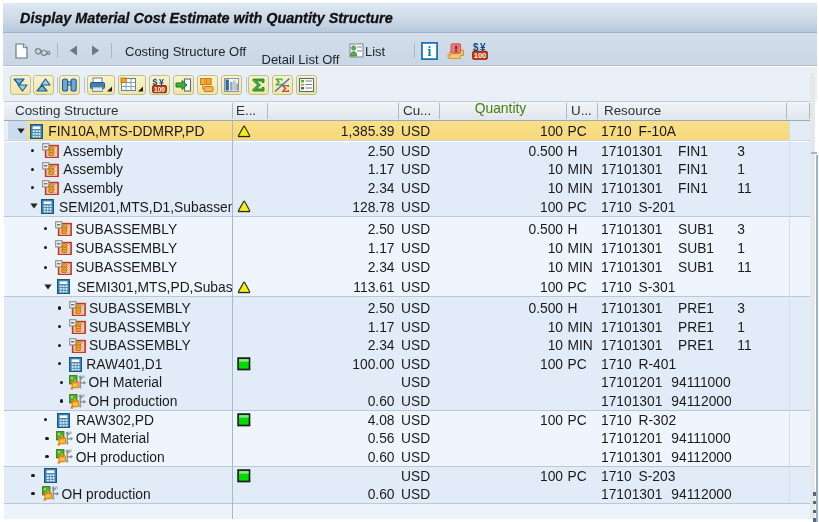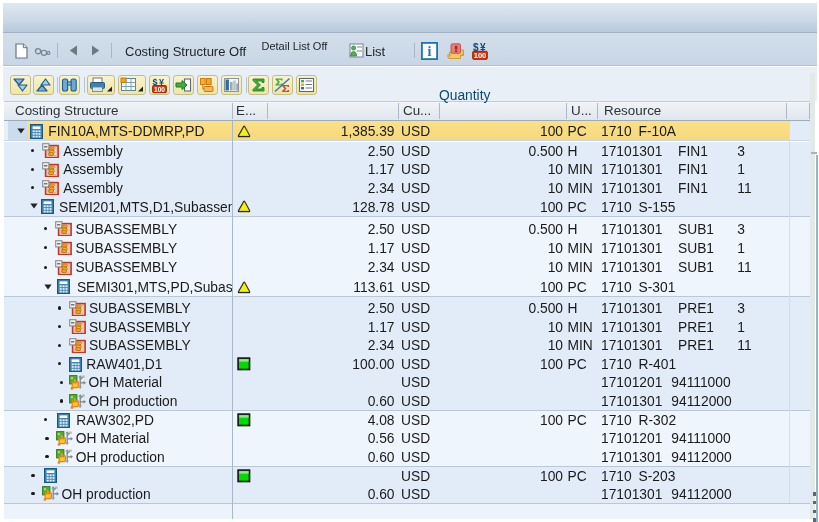--- a/index.html
+++ b/index.html
@@ -1,20 +1,21 @@
 <!DOCTYPE html>
 <html><head><meta charset="utf-8"><style>
 *{margin:0;padding:0;box-sizing:border-box}
 body{font-family:"Liberation Sans",sans-serif;}
 #p{position:relative;width:819px;height:522px;background:#fff;overflow:hidden;font-family:"Liberation Sans",sans-serif}
 .ab{position:absolute}
 .t{position:absolute;font-size:13.8px;color:#1a1a1a;white-space:pre}
 </style></head><body>
 <div id="p">
 <div class="ab" style="left:3px;top:3px;width:814px;height:30px;background:linear-gradient(#dfe8f2,#cdd9e7 55%,#b7c9dc);border-bottom:1px solid #a2b2c4"></div>
+<div class="ab" style="left:20px;top:10px;font-size:14.4px;font-weight:bold;font-style:italic;color:#101010;-webkit-text-stroke:0.3px #101010;letter-spacing:0px">Display Material Cost Estimate with Quantity Structure</div>
 <div class="ab" style="left:3px;top:33px;width:814px;height:33px;background:linear-gradient(#d2deea,#c9d6e5);border-bottom:1px solid #b2c1d1"></div>
 <svg class="ab" style="left:15px;top:43px" width="13" height="16" viewBox="0 0 13 16">
 <path d="M1 1 L8.3 1 L12 4.7 L12 15 L1 15 Z" fill="#fff" stroke="#687683" stroke-width="1.2"></path>
 <path d="M8.3 1 L8.3 4.7 L12 4.7" fill="#e6eaee" stroke="#687683" stroke-width="1"></path>
     </svg>
 <svg class="ab" style="left:34px;top:45px" width="18" height="13" viewBox="0 0 18 13">
 <g stroke="#79858f" stroke-width="1.15" fill="none">
 <circle cx="4" cy="6.2" r="2.6"></circle>
         <circle cx="10" cy="7.8" r="2.6"></circle>
 <path d="M6.4 5.6 Q7.4 5.6 7.6 6.8"></path>
@@ -24,21 +25,21 @@
     </svg>
 <div class="ab" style="left:57px;top:43px;width:1px;height:15px;background:#a9b7c5"></div>
 <svg class="ab" style="left:69px;top:45px" width="9" height="11" viewBox="0 0 9 11">
       <path d="M8 0.5 L8 10.5 L0.8 5.5 Z" fill="#6d7883"></path>
     </svg>
 <svg class="ab" style="left:91px;top:45px" width="9" height="11" viewBox="0 0 9 11">
       <path d="M1 0.5 L1 10.5 L8.2 5.5 Z" fill="#6d7883"></path>
     </svg>
 <div class="ab" style="left:111px;top:43px;width:1px;height:15px;background:#a9b7c5"></div>
 <div class="t" style="left:125px;top:44px;font-size:13px;color:#20262c">Costing Structure Off</div>
-<div class="t" style="left:261.5px;top:40px;font-size:11px;color:#20262c">Detail List Off</div>
+<div class="t" style="left:261.5px;top:52px;font-size:13px;color:#20262c">Detail List Off</div>
 <svg class="ab" style="left:349px;top:43px" width="15" height="15" viewBox="0 0 15 15">
 <rect x="1" y="1" width="13" height="13" fill="#fff" stroke="#8a949d" stroke-width="1.2"></rect>
 <rect x="8" y="3" width="5" height="2" fill="#b8c2ca"></rect>
       <rect x="8" y="7" width="5" height="2" fill="#b8c2ca"></rect>
 <circle cx="4.6" cy="5" r="2.1" fill="#55b055" stroke="#357e35" stroke-width="0.7"></circle>
 <path d="M1.6 13 Q1.6 8.6 4.6 8.6 Q7.6 8.6 7.6 13 Z" fill="#55b055" stroke="#357e35" stroke-width="0.7"></path>
 </svg>
 <div class="t" style="left:365px;top:44px;font-size:13px;color:#20262c">List</div>
 <div class="ab" style="left:414px;top:43px;width:1px;height:15px;background:#a9b7c5"></div>
 <svg class="ab" style="left:421px;top:42px" width="17" height="18" viewBox="0 0 17 18">
@@ -166,21 +167,21 @@
 <div class="ab" style="left:267px;top:103px;width:1px;height:16px;background:#aeb9c5"></div>
 <div class="ab" style="left:398px;top:103px;width:1px;height:16px;background:#aeb9c5"></div>
 <div class="ab" style="left:439px;top:103px;width:1px;height:16px;background:#aeb9c5"></div>
 <div class="ab" style="left:566px;top:103px;width:1px;height:16px;background:#aeb9c5"></div>
 <div class="ab" style="left:597px;top:103px;width:1px;height:16px;background:#aeb9c5"></div>
 <div class="ab" style="left:786px;top:103px;width:1px;height:16px;background:#aeb9c5"></div>
 <div class="ab" style="left:809px;top:103px;width:1px;height:16px;background:#aeb9c5"></div>
 <div class="t" style="left:15px;top:102.8px;font-size:13.4px;color:#2b3238">Costing Structure</div>
 <div class="t" style="left:236px;top:102.8px;font-size:13.4px;color:#2b3238">E...</div>
 <div class="t" style="left:403px;top:102.8px;font-size:13.4px;color:#2b3238">Cu...</div>
-<div class="t" style="left:439px;top:88px;width:123px;text-align:left;color:#0c4a6e">Quantity</div>
+<div class="t" style="left:439px;top:101px;width:123px;text-align:center;color:#4d7c0f">Quantity</div>
 <div class="t" style="left:571px;top:102.8px;font-size:13.4px;color:#2b3238">U...</div>
 <div class="t" style="left:604px;top:102.8px;font-size:13.4px;color:#2b3238">Resource</div>
 <div class="ab" style="left:4px;top:121.3px;width:785px;height:19.1px;background:linear-gradient(#fae089,#f7d87c)"></div>
 <div class="ab" style="left:789px;top:121.3px;width:21px;height:19.1px;background:#e2ecf8"></div>
 <div class="ab" style="left:4px;top:121.3px;width:4px;height:19.1px;background:#e9eff7"></div>
 <div class="ab" style="left:8px;top:121.3px;width:18.5px;height:19.1px;background:#cbdcee"></div>
 <div class="ab" style="left:4px;top:140.4px;width:806px;height:1.1px;background:#ccd6e1"></div>
 <div class="ab" style="left:4px;top:141.5px;width:806px;height:74.5px;background:#e2ecf8"></div>
 <div class="ab" style="left:4px;top:216.0px;width:806px;height:80.39999999999998px;background:#eff5fc"></div>
 <div class="ab" style="left:4px;top:296.4px;width:806px;height:114.0px;background:#e2ecf8"></div>
@@ -307,21 +308,21 @@
 <div class="t" style="left:59.1px;top:199.58px;width:172.9px;overflow:hidden">SEMI201,MTS,D1,Subassembly</div>
 <svg style="position:absolute;left:236.5px;top:200.48000000000002px" width="14" height="13" viewBox="0 0 14 13">
 <path d="M6.6 1.6 Q7.1 0.7 7.7 1.6 L12.6 10.6 Q13.1 11.5 12 11.5 L2 11.5 Q1 11.5 1.5 10.6 Z" fill="#f4ef15" stroke="#33331f" stroke-width="1.15" stroke-linejoin="round"></path>
 <rect x="1.2" y="10.9" width="11.8" height="1.3" fill="#26261a"></rect>
 </svg>
 <div class="t" style="left:267px;top:199.58px;width:127.5px;text-align:right">128.78</div>
 <div class="t" style="left:401px;top:199.58px">USD</div>
 <div class="t" style="left:439px;top:199.58px;width:124px;text-align:right">100</div>
 <div class="t" style="left:567.5px;top:199.58px">PC</div>
 <div class="t" style="left:601px;top:199.58px">1710</div>
-<div class="t" style="left:638.5px;top:199.58px">S-155</div>
+<div class="t" style="left:638.5px;top:199.58px">S-201</div>
 <div class="ab" style="left:44.30px;top:226.88px;width:3.2px;height:3.2px;border-radius:50%;background:#1a1a1a"></div>
 <svg style="position:absolute;left:55px;top:221.07500000000002px" width="17" height="15" viewBox="0 0 17 15">
 <rect x="3.6" y="2.6" width="12.5" height="12" fill="#f6cfc4" stroke="#bf3822" stroke-width="1.6"></rect>
 <rect x="5.9" y="4.9" width="8" height="7.5" fill="#fdf3ef" stroke="#e0a896" stroke-width="0.8"></rect>
 <rect x="0.7" y="0.7" width="6.2" height="6.2" fill="#f2f2f2" stroke="#8a8a8a" stroke-width="1.1"></rect>
 <rect x="2" y="3.2" width="3.4" height="1.2" fill="#555"></rect>
 <g stroke="#a35c00" stroke-width="0.7">
 <ellipse cx="9.7" cy="5.6" rx="2.8" ry="1.6" fill="#ffc63f"></ellipse>
 <ellipse cx="9.2" cy="7.4" rx="2.8" ry="1.6" fill="#f7a21c"></ellipse>
 <ellipse cx="9.7" cy="9.2" rx="2.8" ry="1.6" fill="#ffc63f"></ellipse>

